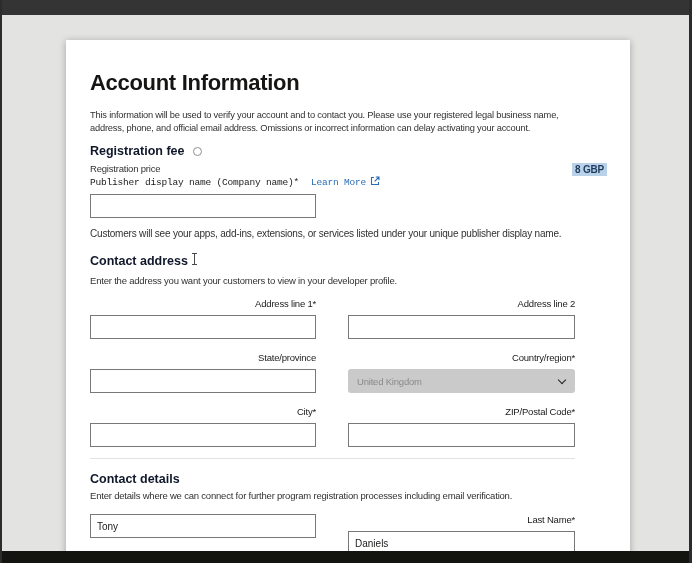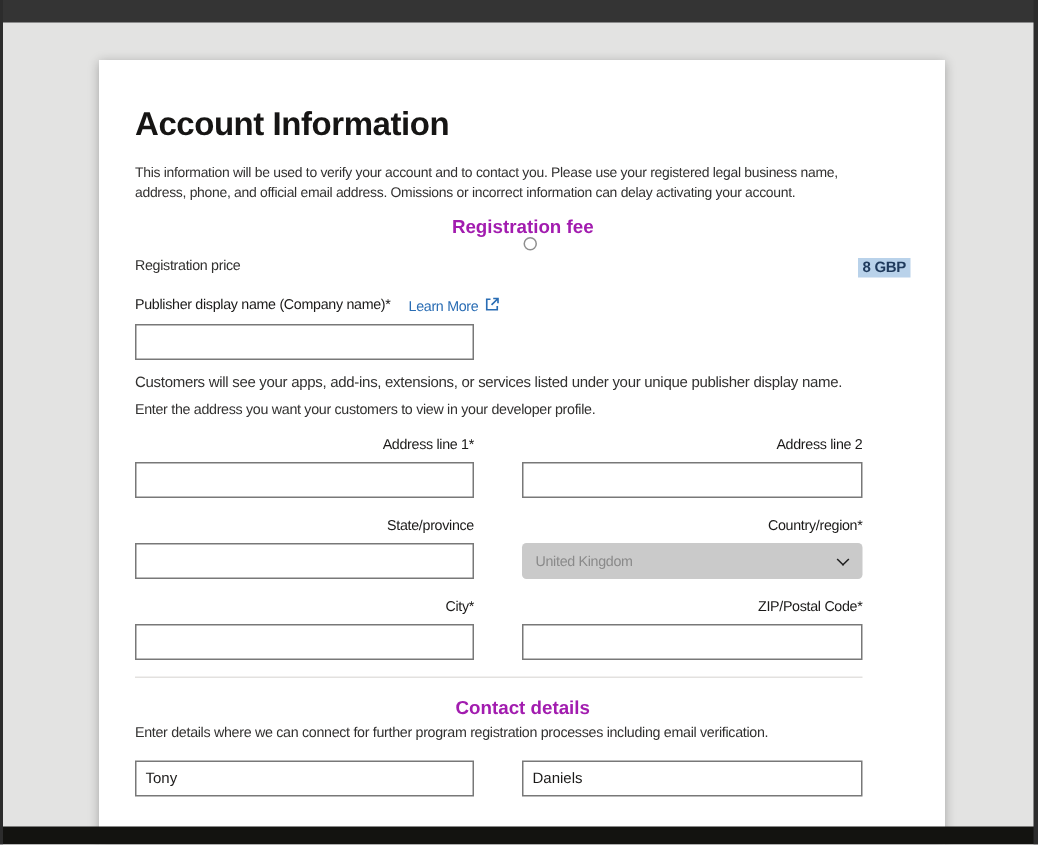--- a/index.html
+++ b/index.html
@@ -25,38 +25,38 @@
     z-index:5;
   }
 
   h1.page-title { font-size:22px; font-weight:bold; color:#161514; letter-spacing:-0.3px; }
 
   .intro {
     margin-top:13px; font-size:9.3px; letter-spacing:-0.2px;
     line-height:12.5px; color:#323130; max-width:485px;
   }
 
-  .section-h { font-size:12.5px; font-weight:bold; color:#a21caf; display:flex; align-items:center;flex-direction:column; }
+  .section-h { font-size:12.5px; font-weight:bold; color:#0f172a; display:flex; align-items:center; }
 
   .regfee-h { margin-top:10px; }
   .info-icon {
     display:inline-block; width:9px; height:9px; margin-left:9px;
     border:1px solid #8f8f8f; border-radius:50%;
   }
 
   .price-row {
     margin-top:5px; display:flex; justify-content:space-between; align-items:flex-start;
     font-size:9.5px; letter-spacing:-0.2px; color:#323130;
   }
   .price-badge {
     font-weight:bold; font-size:10px; padding:1px 3px;
     background:#b9d2ea; color:#1f3a5c;
   }
 
-  .publisher-label-row { margin-top:13px; display:flex; font-size:9.5px; letter-spacing:-0.2px; }
+  .publisher-label-row { margin-top:0; display:flex; align-items:center; font-size:9.5px; letter-spacing:-0.2px;font-family:Liberation Mono, monospace; }
   .learn-more {
     margin-left:12px; color:#2a6db4; text-decoration:none;
     display:inline-flex; align-items:center; font-size:9.5px; cursor:pointer;
   }
   .ext-icon { margin-left:4px; display:inline-block; }
 
   input.txt {
     display:block; height:24px; width:226px;
     border:1px solid #787878; background:#fff;
     font-family:"Liberation Sans", sans-serif; font-size:10px; color:#1b1a19;
@@ -137,20 +137,24 @@
           <path d="M5.8 1 H9 V4.2 M9 1 L4.7 5.3"></path>
         </svg>
       </span>
     </a>
   </div>
 
   <input class="txt pub-input" type="text" value="" style="">
 
   <p class="help-text">Customers will see your apps, add-ins, extensions, or services listed under your unique publisher display name.</p>
 
+  <div class="section-h addr-h">
+    <span>Contact address</span>
+    <span class="ibeam"></span>
+  </div>
   <p class="section-desc">Enter the address you want your customers to view in your developer profile.</p>
 
   <div class="field-grid row1">
     <div class="field">
       <label>Address line 1*</label>
       <input class="txt" type="text" value="" style="">
     </div>
     <div class="field">
       <label>Address line 2</label>
       <input class="txt" type="text" value="" style="">
@@ -187,19 +191,20 @@
   <div class="section-h details-h">
     <span>Contact details</span>
   </div>
   <p class="section-desc details-desc">Enter details where we can connect for further program registration processes including email verification.</p>
 
   <div class="field-grid row2">
     <div class="field">
       <input class="txt" type="text" value="Tony" style="">
     </div>
     <div class="field">
+      <label>Last Name*</label>
       <input class="txt" type="text" value="Daniels" style="">
     </div>
   </div>
 
 </div>
 
 <div class="bottom-bar"></div>
 
 </body></html>

